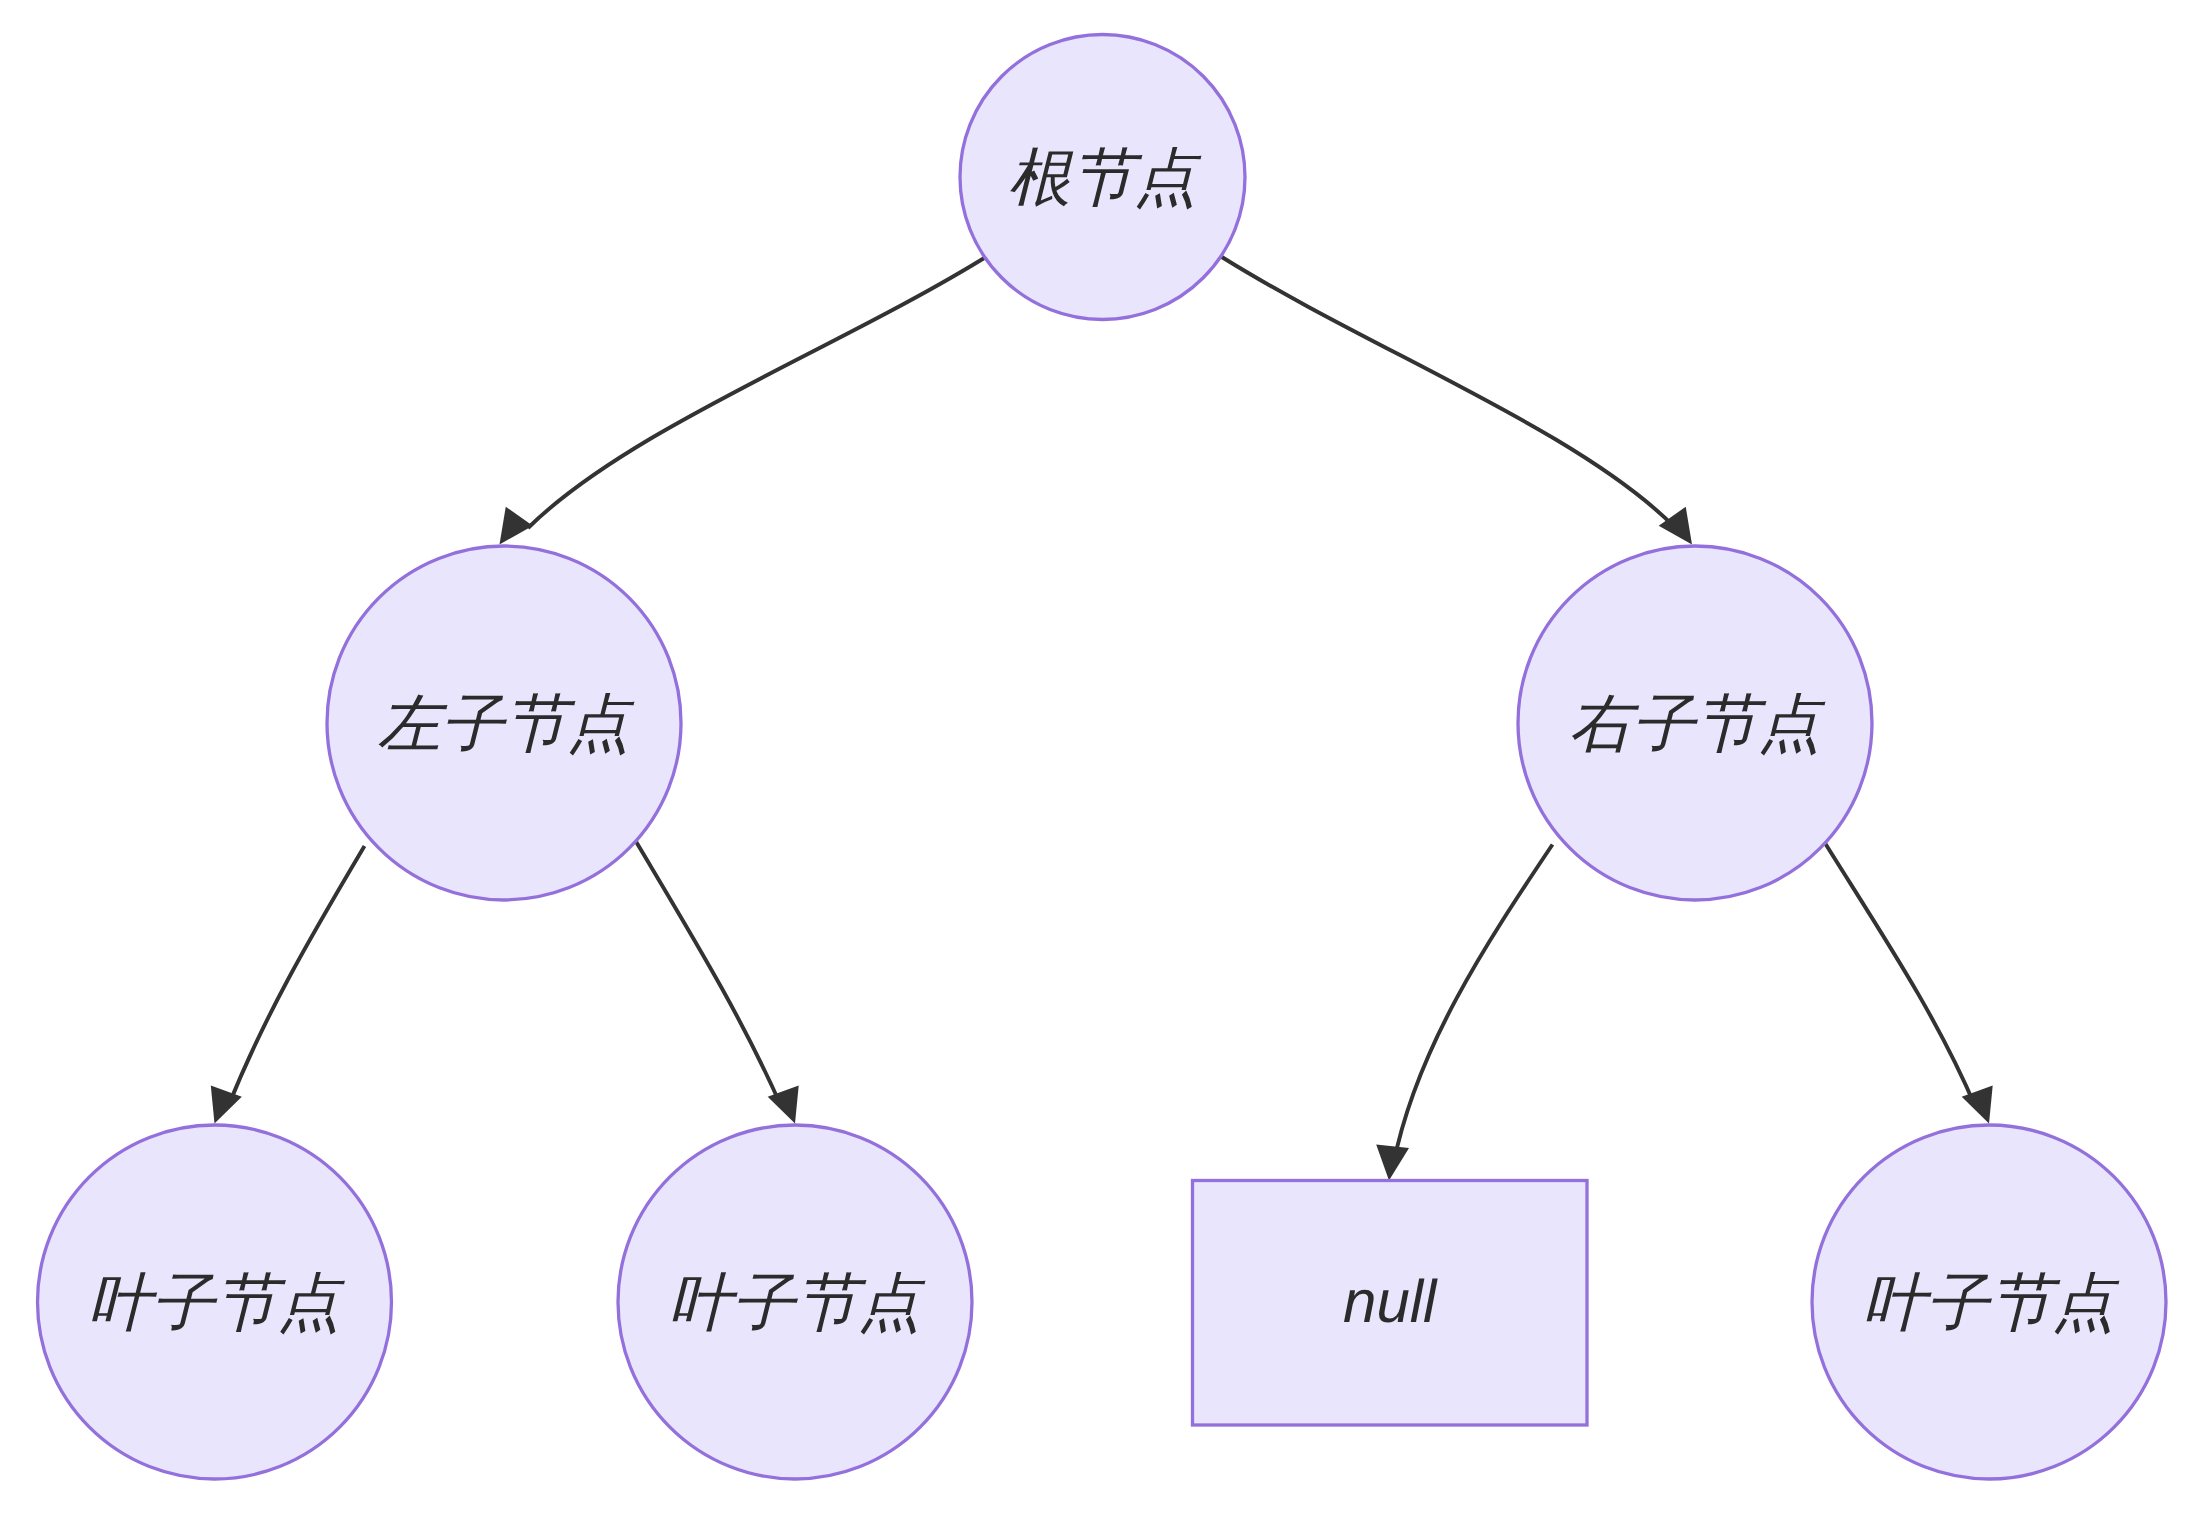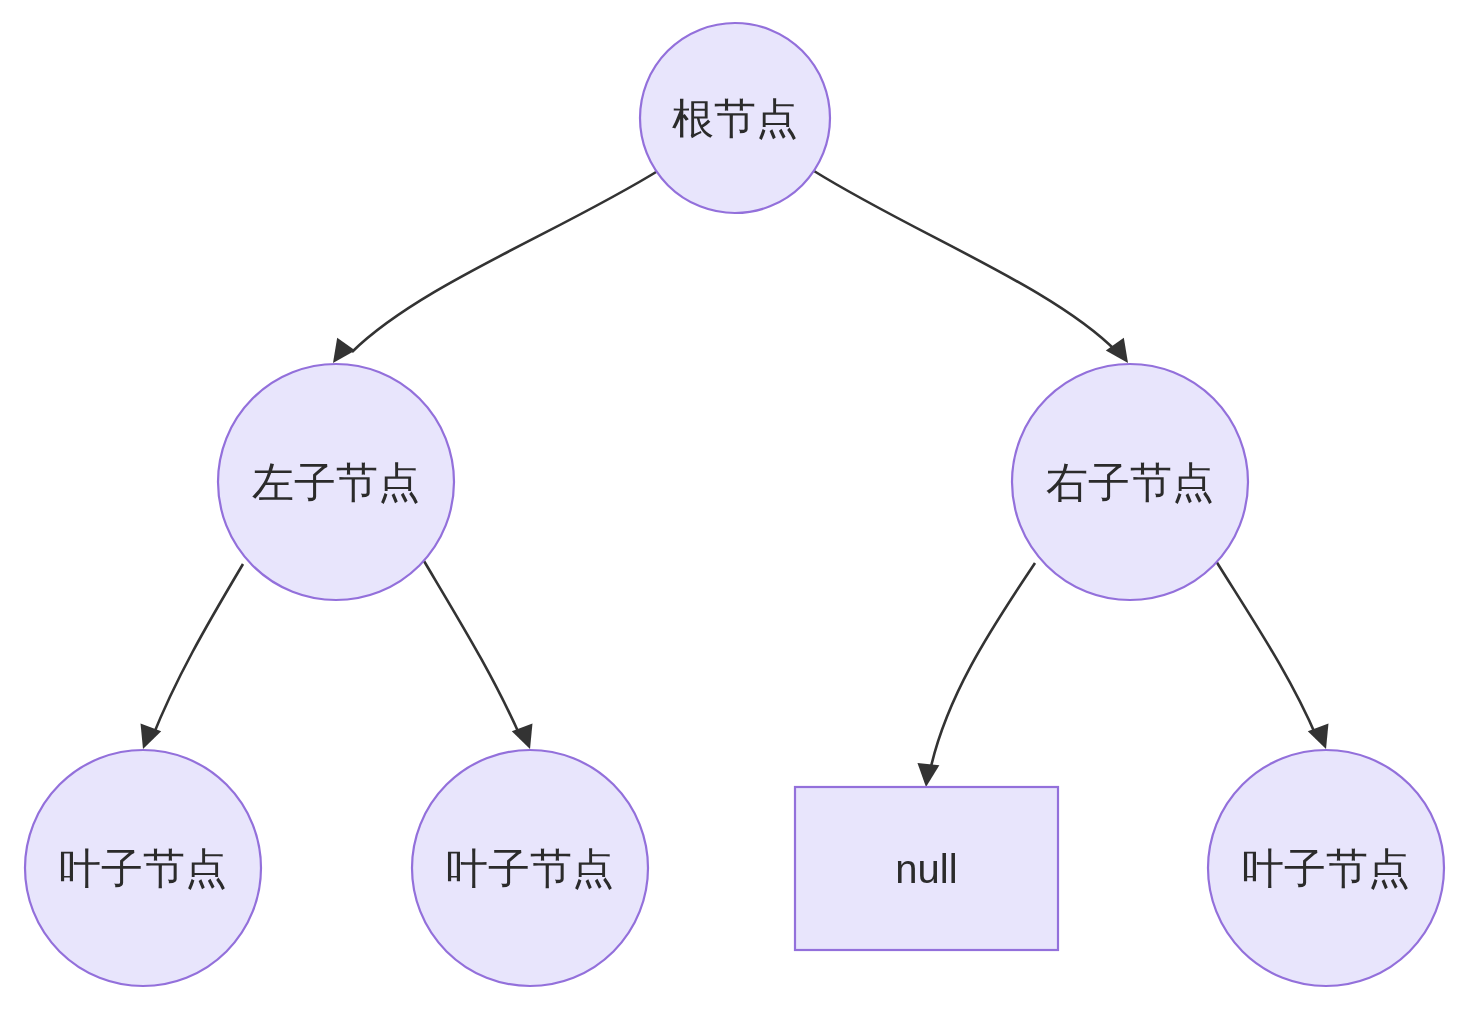--- a/index.html
+++ b/index.html
@@ -11,20 +11,21 @@
     width: 1469px;
     height: 1011px;
     overflow: hidden;
     font-family: "Liberation Sans", "DejaVu Sans", sans-serif;
   }
   #diagram-root {
     position: relative;
     width: 1469px;
     height: 1011px;
     background: #ffffff;
+    font-style: italic;
   }
   svg#tree-svg {
     display: block;
     width: 1469px;
     height: 1011px;
   }
   .node-shape {
     fill: #e8e5fc;
     stroke: #9370db;
     stroke-width: 2.2;

